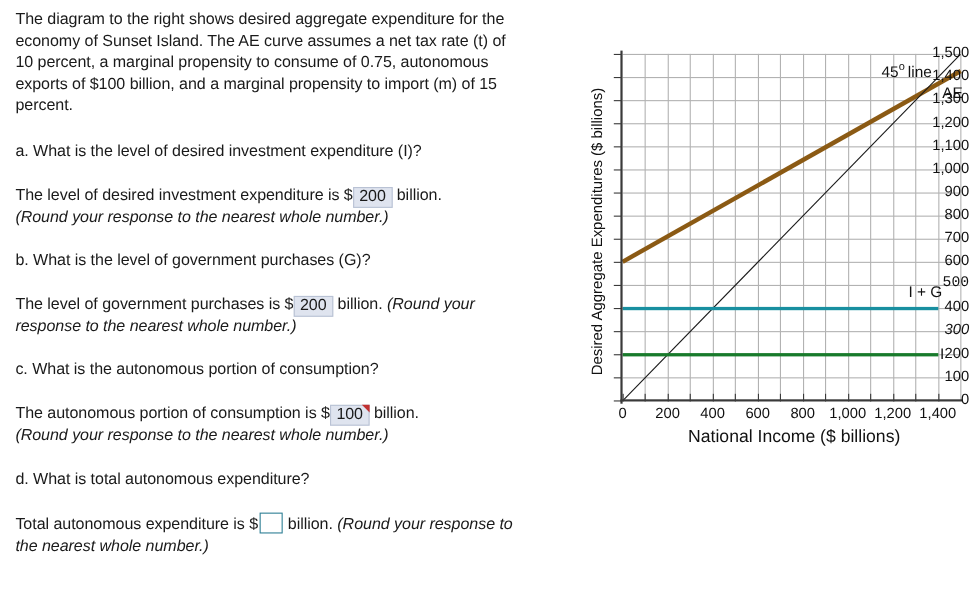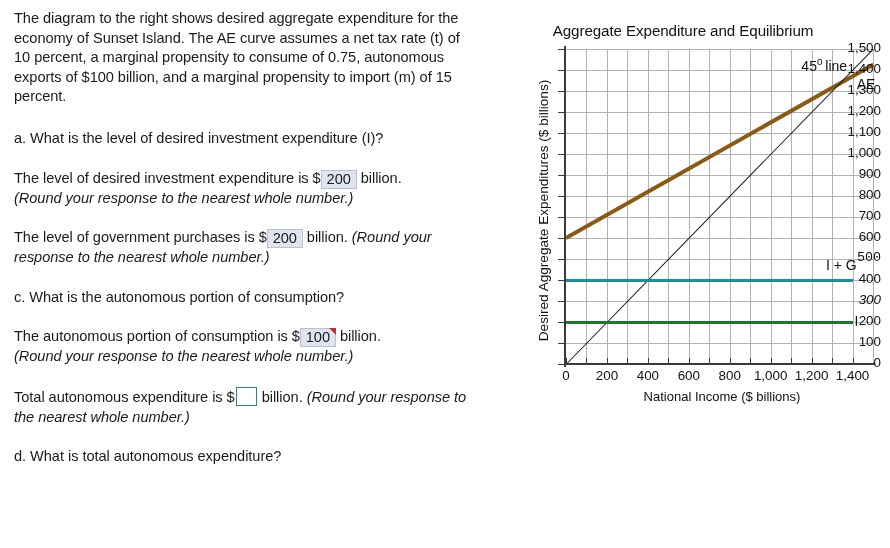--- a/index.html
+++ b/index.html
@@ -93,21 +93,21 @@
     transform: rotate(-90deg);
     font-size: 13.6px;
     color: #111;
     white-space: nowrap;
   }
   #xlabel {
     position: absolute;
     left: 86px; top: 389px;
     width: 320px;
     text-align: center;
-    font-size: 13px;
+    font-size: 16px;
     color: #111;
   }
 
   
   #plot {
     position: absolute;
     left: 90px; top: 49px;
     width: 307px; height: 315px;
   }
   #plot .grid-v, #plot .grid-h {
@@ -177,33 +177,33 @@
 </head>
 <body>
 
 <div id="problem-pane">
 
   <p class="para intro">The diagram to the right shows desired aggregate expenditure for the economy of Sunset Island. The AE curve assumes a net tax rate (t) of 10 percent, a marginal propensity to consume of 0.75, autonomous exports of $100 billion, and a marginal propensity to import (m) of 15 percent.</p>
 
   <p class="para q">a. What is the level of desired investment expenditure (I)?</p>
   <p class="para ans"><span>The level of desired investment expenditure is $</span><span class="abox">200</span><span> billion.</span><br><span class="ital">(Round your response to the nearest whole number.)</span></p>
 
+  <p class="para q">b. What is the level of government purchases (G)?</p>
   <p class="para ans"><span>The level of government purchases is $</span><span class="abox">200</span><span> billion. </span><span class="ital">(Round your response to the nearest whole number.)</span></p>
 
   <p class="para q">c. What is the autonomous portion of consumption?</p>
   <p class="para ans"><span>The autonomous portion of consumption is $</span><span class="abox flag">100</span><span> billion.</span><br><span class="ital">(Round your response to the nearest whole number.)</span></p>
 
+  <p class="para q">d. What is total autonomous expenditure?</p>
   <p class="para ans"><span>Total autonomous expenditure is $</span><span class="ebox"></span><span> billion. </span><span class="ital">(Round your response to the nearest whole number.)</span></p>
-  <p class="para q">d. What is total autonomous expenditure?</p>
 
 </div>
 
 <div id="chart-pane">
 
-  <div id="chart-title">Aggregate Expenditure and Equilibrium</div>
   <div id="ylabel">Desired Aggregate Expenditures ($ billions)</div>
   <div id="xlabel">National Income ($ billions)</div>
 
   <div id="plot">
       <div class="grid-v" style="left: 20.4667px;"></div>
       <div class="grid-v" style="left: 40.9333px;"></div>
       <div class="grid-v" style="left: 61.4px;"></div>
       <div class="grid-v" style="left: 81.8667px;"></div>
       <div class="grid-v" style="left: 102.333px;"></div>
       <div class="grid-v" style="left: 122.8px;"></div>

